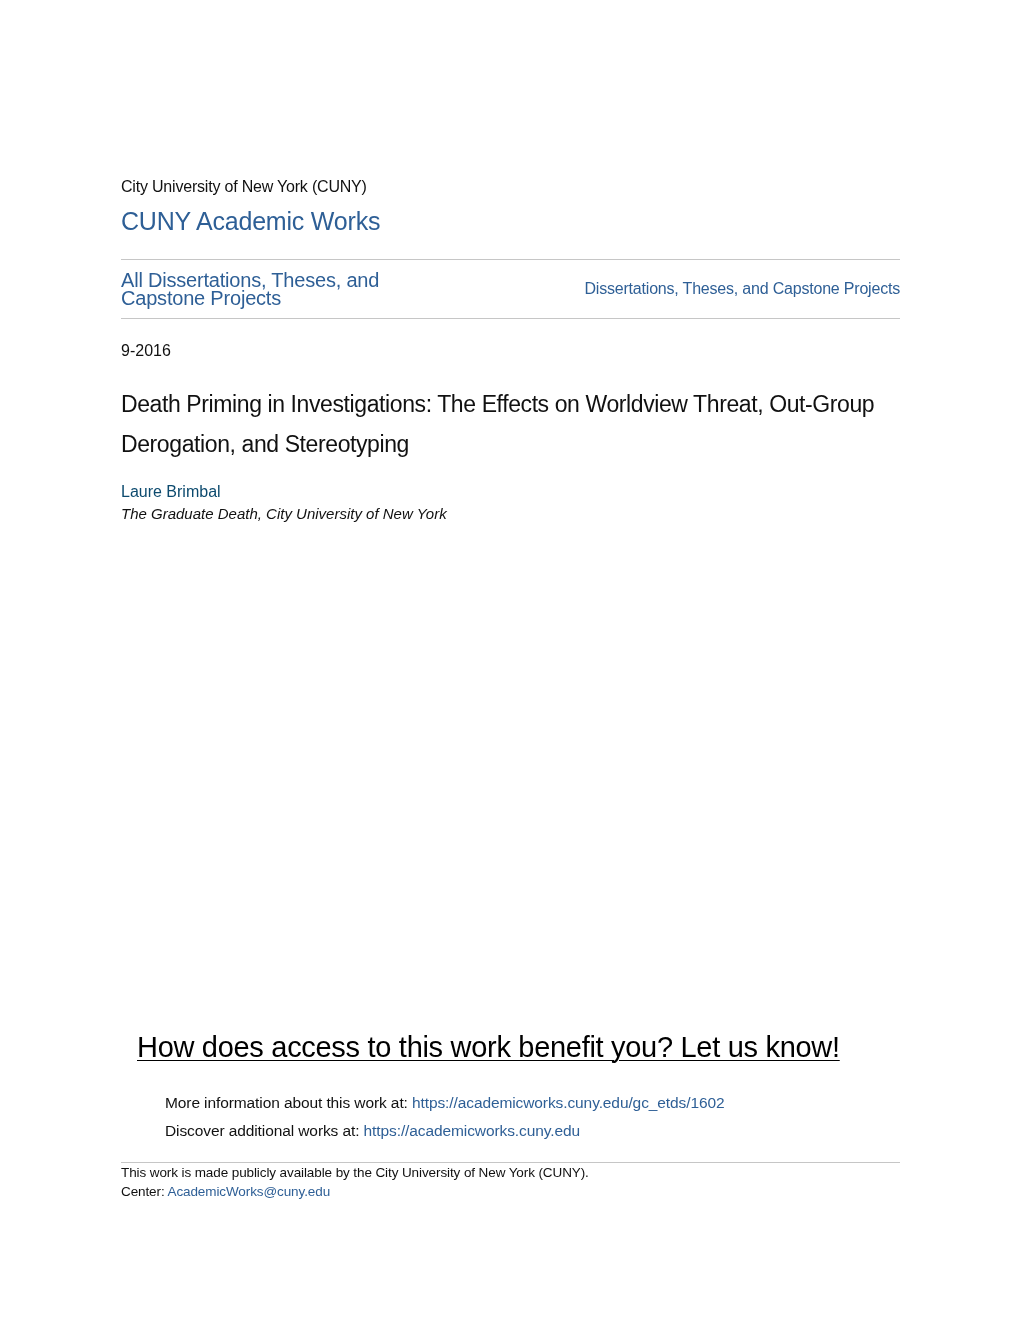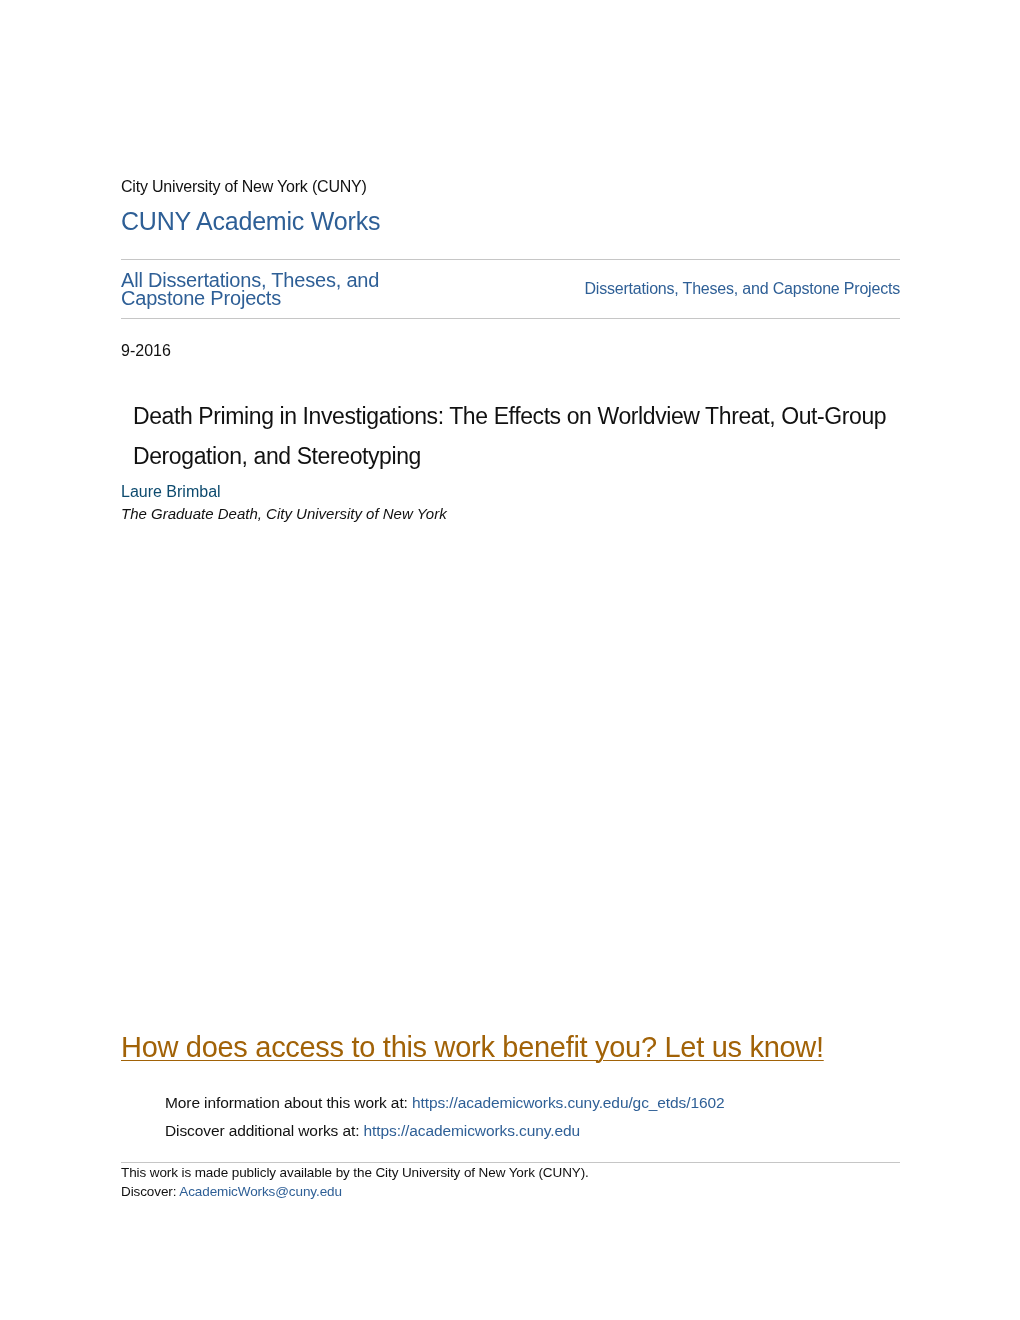--- a/index.html
+++ b/index.html
@@ -83,21 +83,21 @@
     }
     .title {
       position: absolute;
       top: 384px;
       left: 0;
       width: 790px;
       font-size: 23px;
       line-height: 40px;
       color: #111;
       letter-spacing: -0.4px;
-      margin: 12px;
+      margin: 0;
       font-weight: normal;
     }
     .author {
       position: absolute;
       top: 482px;
       left: 0;
       font-size: 16px;
       line-height: 20px;
       color: #0c4a6e;
     }
@@ -106,24 +106,24 @@
       top: 505px;
       left: 0;
       font-size: 15px;
       line-height: 18px;
       font-style: italic;
       color: #111;
     }
     .feedback {
       position: absolute;
       top: 1027px;
-      left: 0;
+      left: 16px;
       font-size: 29px;
       line-height: 40px;
-      color: #a16207;
+      color: #000000;
       text-decoration: underline;
       text-decoration-thickness: 1px;
       text-underline-offset: 3px;
       letter-spacing: -0.3px;
     }
     .info-line {
       position: absolute;
       left: 0;
       font-size: 15.5px;
       line-height: 20px;
@@ -173,16 +173,16 @@
     <span>More information about this work at: </span><a class="link">https://academicworks.cuny.edu/gc_etds/1602</a>
   </div>
   <div class="info-line i2">
     <span>Discover additional works at: </span><a class="link">https://academicworks.cuny.edu</a>
   </div>
 
   <div class="rule r3"></div>
 
   <div class="footer-line f1">This work is made publicly available by the City University of New York (CUNY).</div>
   <div class="footer-line f2">
-    <span>Discover: </span><a class="link">AcademicWorks@cuny.edu</a>
+    <span>Center: </span><a class="link">AcademicWorks@cuny.edu</a>
   </div>
 
 </div>
 
 </body></html>

